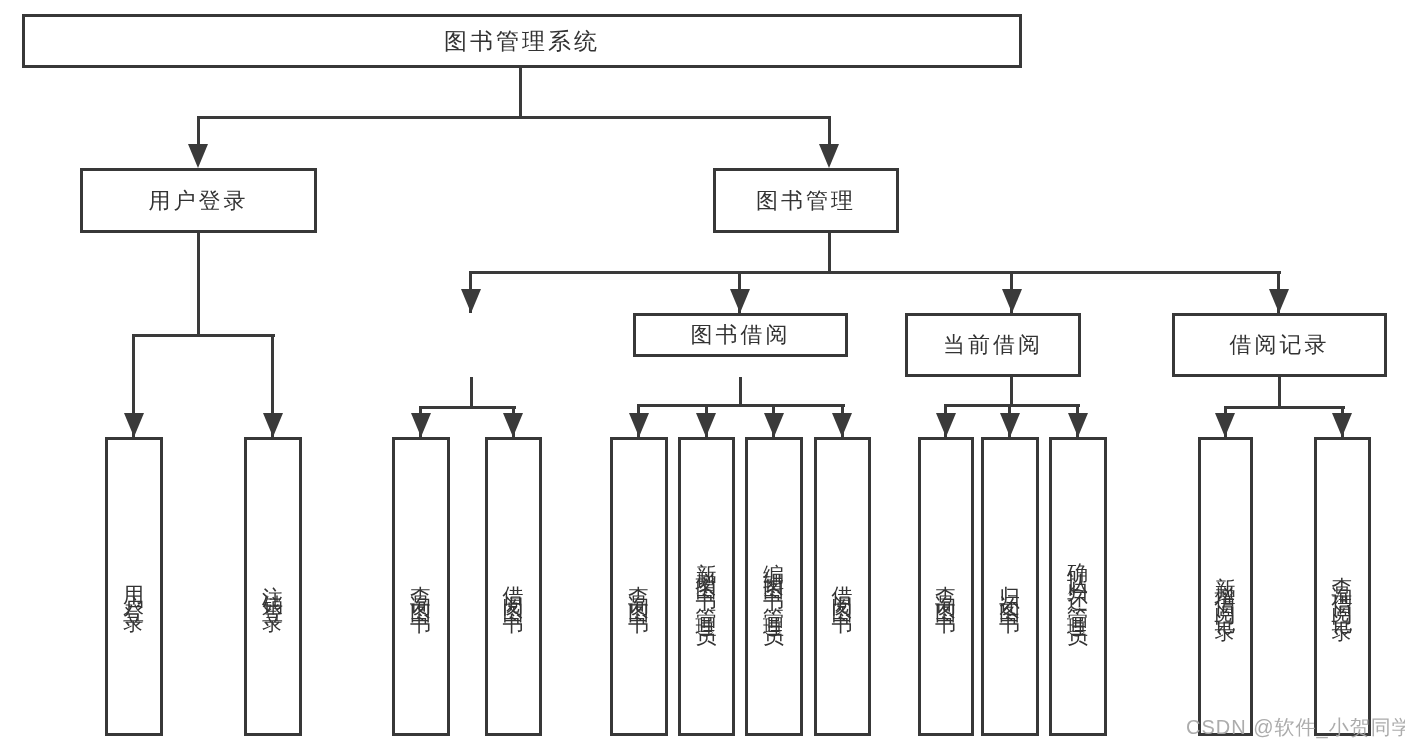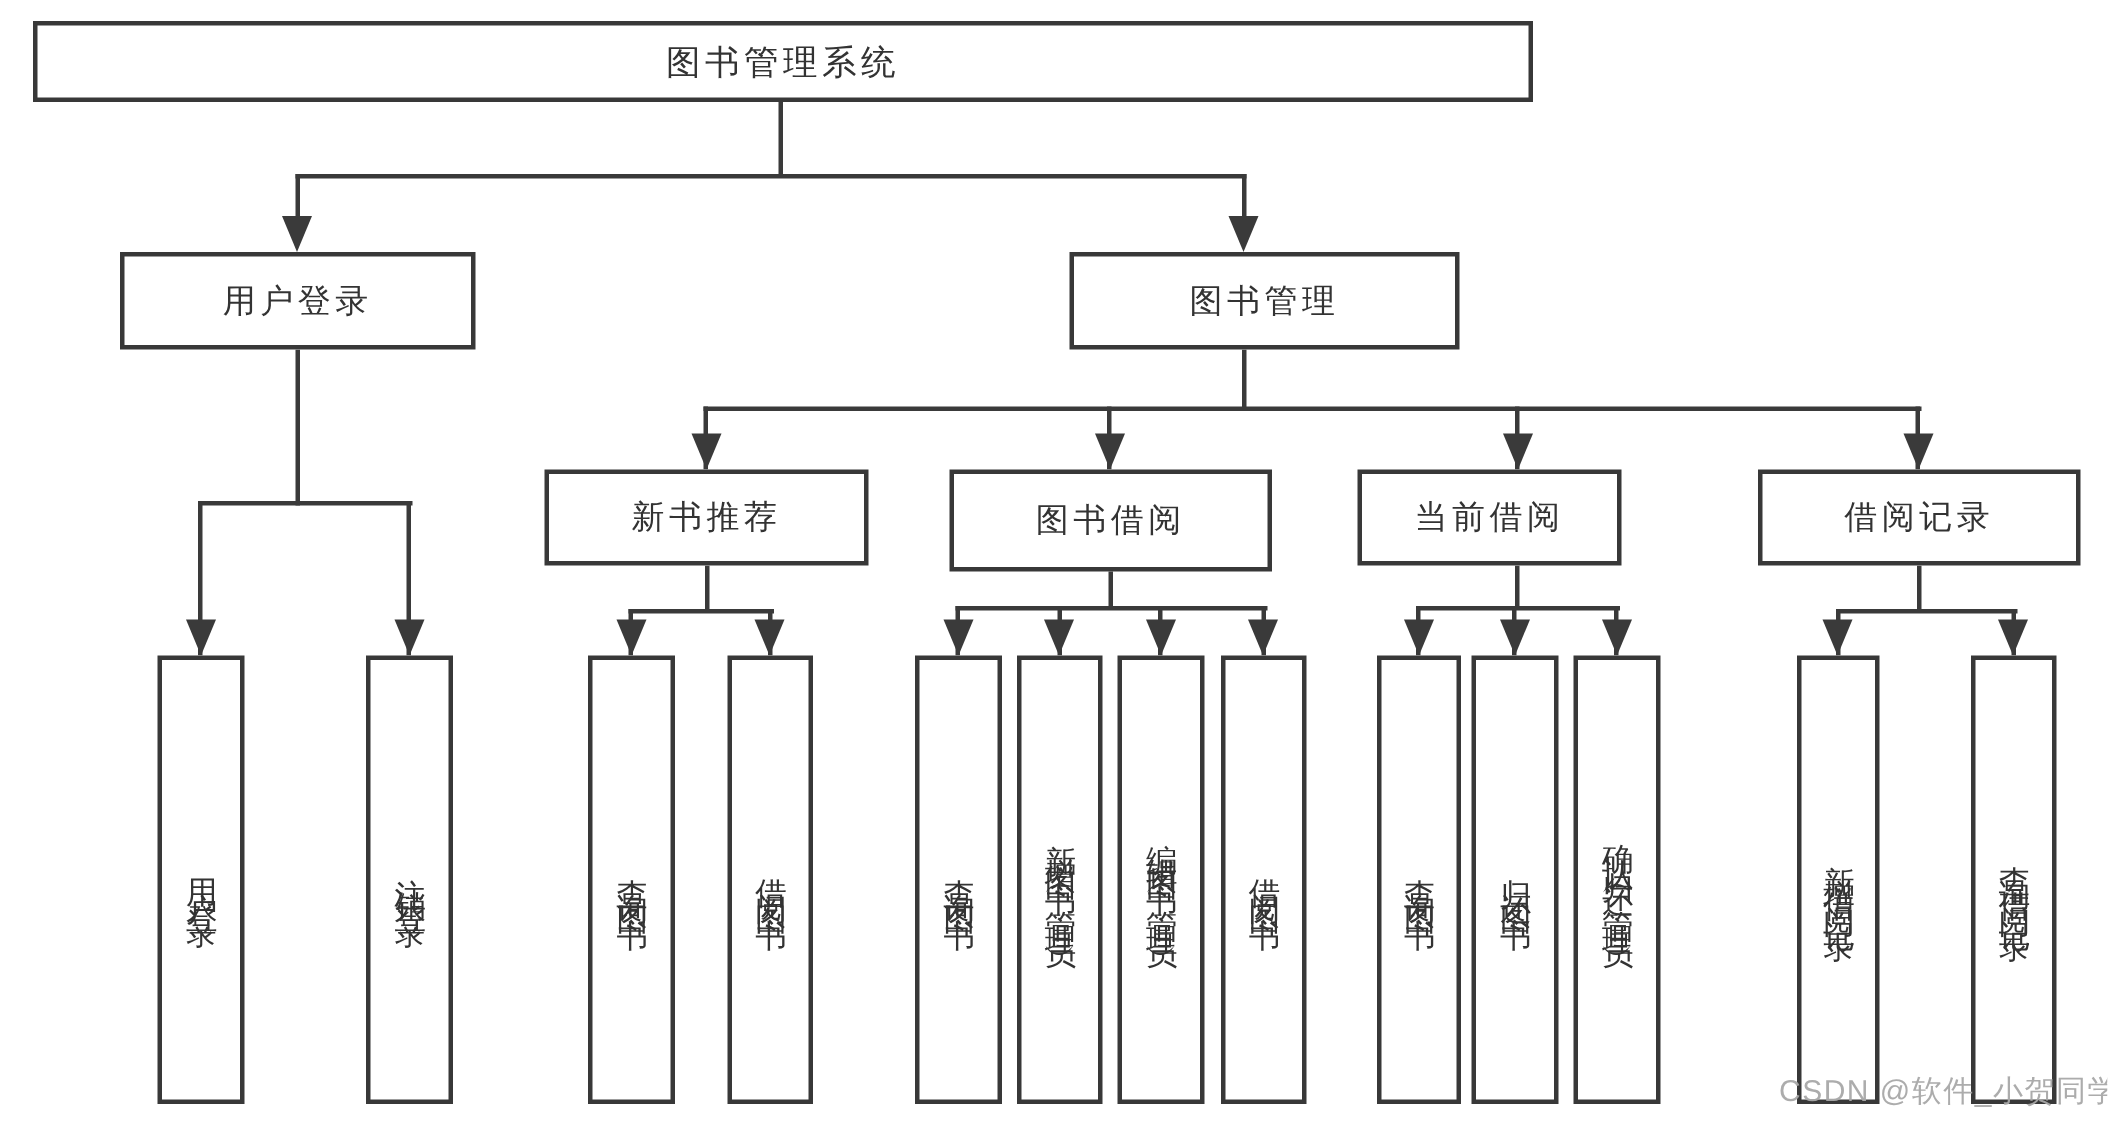--- a/index.html
+++ b/index.html
@@ -84,28 +84,25 @@
   <div class="ln" style="left:1341px;top:406px;width:3px;height:31px;"></div>
   <div class="arr" style="left:1332px;top:413px;"></div>
 
   <div class="box hbox title" style="left:22px;top:14px;width:1000px;height:54px;">
     <span>图书管理系统</span>
   </div>
 
   <div class="box hbox" style="left:80px;top:168px;width:237px;height:65px;">
     <span>用户登录</span>
   </div>
-  <div class="box hbox" style="left:713px;top:168px;width:260px;height:65px;">
+  <div class="box hbox" style="left:713px;top:168px;width:186px;height:65px;">
     <span>图书管理</span>
   </div>
 
-  <div class="box hbox" style="left:363px;top:313px;width:216px;height:64px;">
-    <span>新书推荐</span>
-  </div>
-  <div class="box hbox" style="left:633px;top:313px;width:215px;height:68px;">
+  <div class="box hbox" style="left:633px;top:313px;width:215px;height:44px;">
     <span>图书借阅</span>
   </div>
   <div class="box hbox" style="left:905px;top:313px;width:176px;height:64px;">
     <span>当前借阅</span>
   </div>
   <div class="box hbox" style="left:1172px;top:313px;width:215px;height:64px;">
     <span>借阅记录</span>
   </div>
 
   <div class="box vbox" style="left:105px;top:437px;width:58px;height:299px;">用户登录</div>

